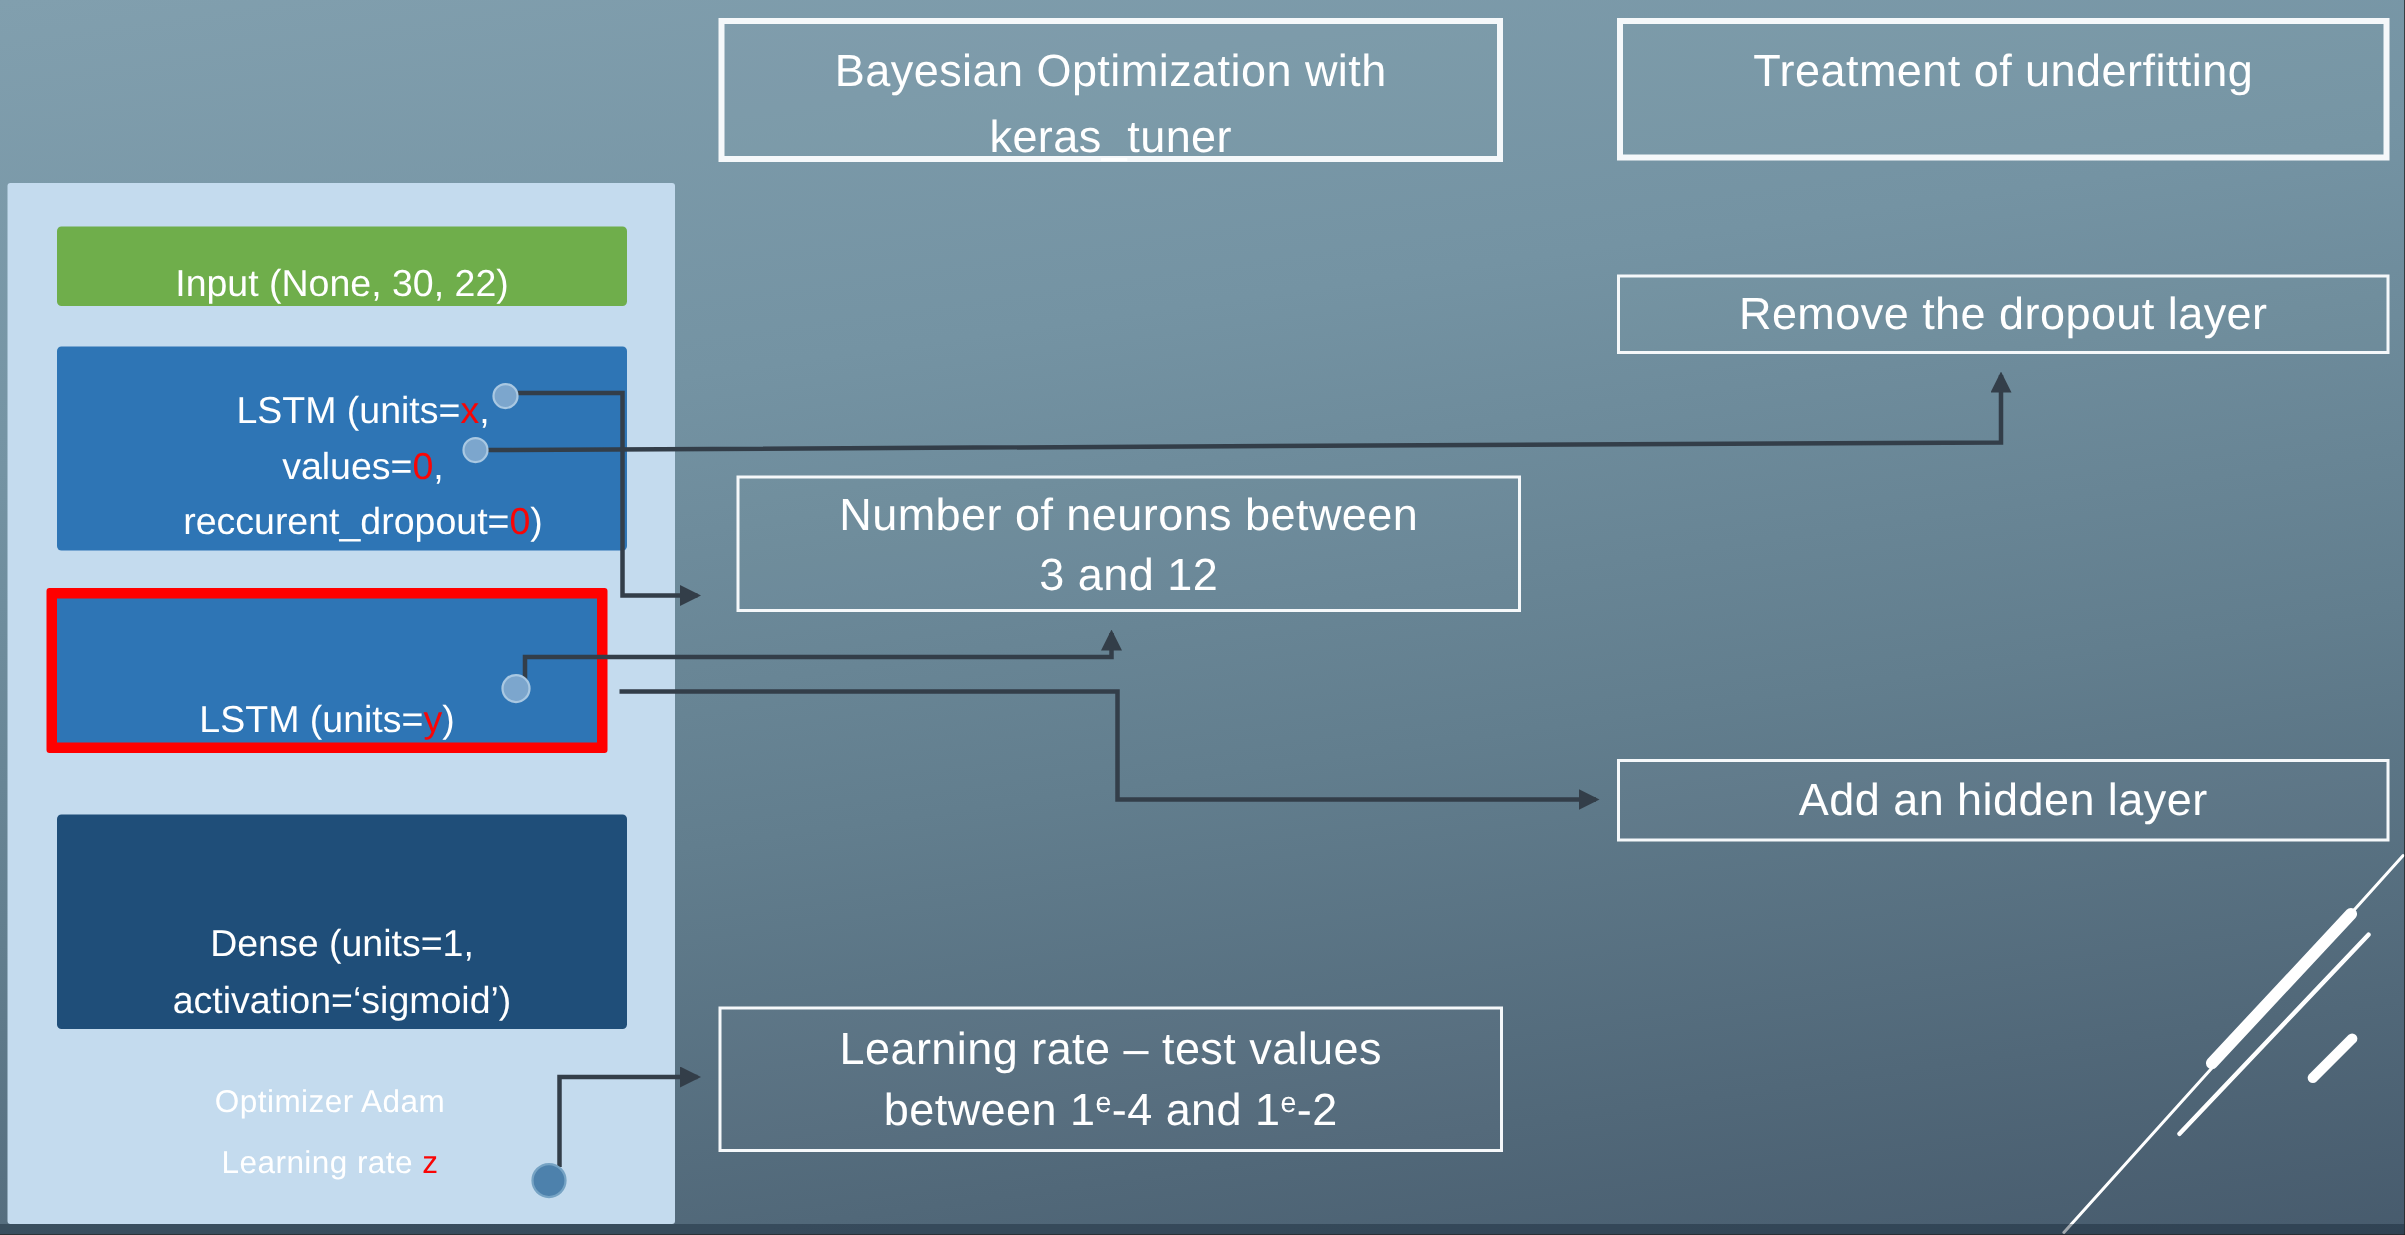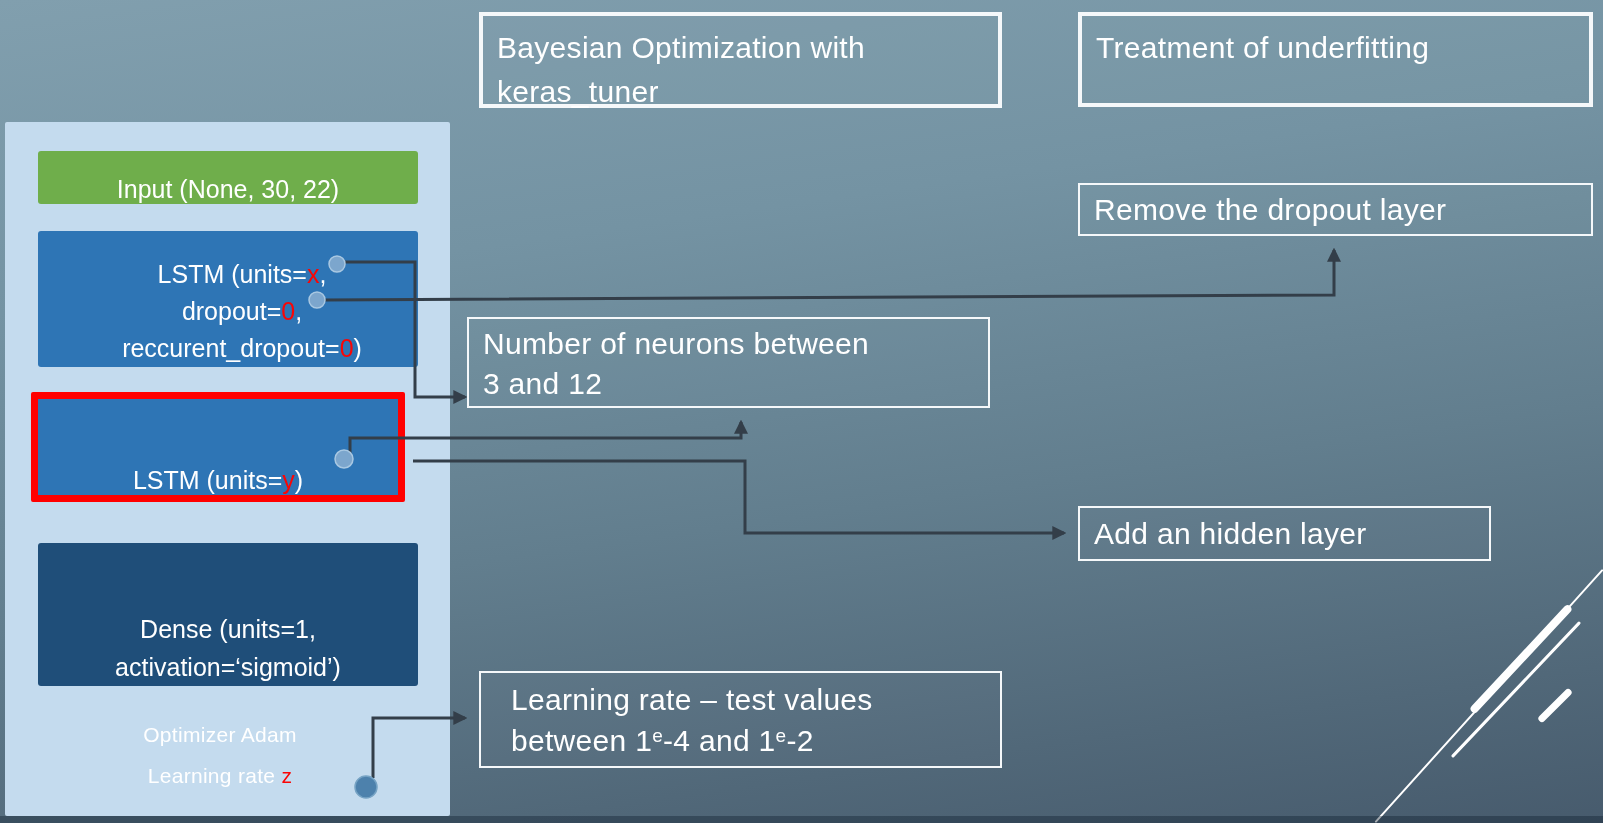--- a/index.html
+++ b/index.html
@@ -16,27 +16,27 @@
   
   .layer{color:#fff;font-size:25px;text-align:center;display:flex;flex-direction:column;justify-content:flex-end;border-radius:3px;}
   .input-box{left:38px;top:151px;width:380px;height:53px;background:#6fae4b;}
   .lstm1-box{left:38px;top:231px;width:380px;height:136px;background:#2e75b5;line-height:37px;padding-left:28px;}
   .lstm2-box{left:31px;top:392px;width:374px;height:110px;background:#2e75b5;border:7px solid #ff0000;border-radius:2px;}
   .dense-box{left:38px;top:543px;width:380px;height:143px;background:#1f4e79;line-height:38px;}
   .red{color:#fa0505;}
   
   .optimizer{left:10px;top:714px;width:420px;text-align:center;color:#fff;font-size:21px;line-height:41px;letter-spacing:.3px;}
   
-  .callout{color:#fff;font-size:30px;letter-spacing:.3px;border:2px solid #f5f8fa;background:rgba(255,255,255,0.02);}
+  .callout{color:#fff;font-size:30px;letter-spacing:.3px;border:2px solid #f5f8fa;background:rgba(255,255,255,0.02);text-align:center;}
   .thick{border-width:4px;}
   .title-bayesian{left:479px;top:12px;width:523px;height:96px;padding:10px 14px;line-height:44px;}
   .title-underfitting{left:1078px;top:12px;width:515px;height:95px;padding:10px 14px;line-height:44px;}
   .remove-box{left:1078px;top:183px;width:515px;height:53px;padding:0 14px;line-height:49px;}
-  .neurons-box{left:467px;top:317px;width:523px;height:91px;padding:5px 14px;line-height:40px;}
-  .hidden-box{left:1078px;top:506px;width:413px;height:55px;padding:0 14px;line-height:51px;}
+  .neurons-box{left:491px;top:317px;width:523px;height:91px;padding:5px 14px;line-height:40px;}
+  .hidden-box{left:1078px;top:506px;width:515px;height:55px;padding:0 14px;line-height:51px;}
   .lr-box{left:479px;top:671px;width:523px;height:97px;padding:6px 30px;line-height:41px;}
   .lr-box sup,.callout sup{font-size:19px;line-height:0;vertical-align:9px;}
   
   svg.connectors{left:0;top:0;width:1603px;height:823px;pointer-events:none;}
   
   .deco{position:absolute;background:#fff;border-radius:5px;}
   
   .bottom-edge{left:0;top:816px;width:1603px;height:7px;background:rgba(13,28,46,0.38);}
 </style>
 </head>
@@ -44,21 +44,21 @@
 
 <div class="slide">
 
   <div class="abs model-panel"></div>
 
   <div class="abs layer input-box">
     <span>Input (None, 30, 22)</span>
   </div>
 
   <div class="abs layer lstm1-box">
-    <span><span>LSTM (units=</span><span class="red">x</span><span>,</span><br><span>dropout=</span><span class="red">0</span><span>,</span><br><span>reccurent_dropout=</span><span class="red">0</span><span>)</span></span>
+    <span><span>LSTM (units=</span><span class="red">x</span><span>,</span><br><span>values=</span><span class="red">0</span><span>,</span><br><span>reccurent_dropout=</span><span class="red">0</span><span>)</span></span>
   </div>
 
   <div class="abs layer lstm2-box">
     <span><span>LSTM (units=</span><span class="red">y</span><span>)</span></span>
   </div>
 
   <div class="abs layer dense-box">
     <span>Dense (units=1,<br>activation=‘sigmoid’)</span>
   </div>
 

